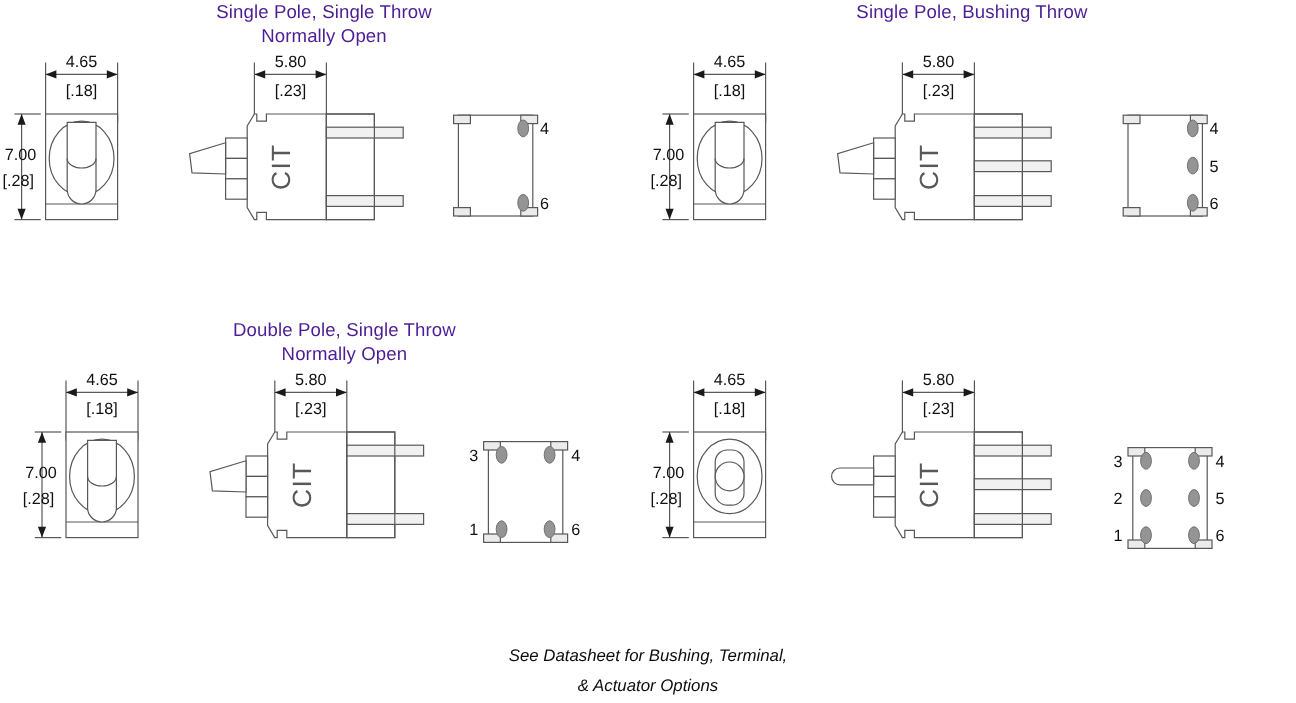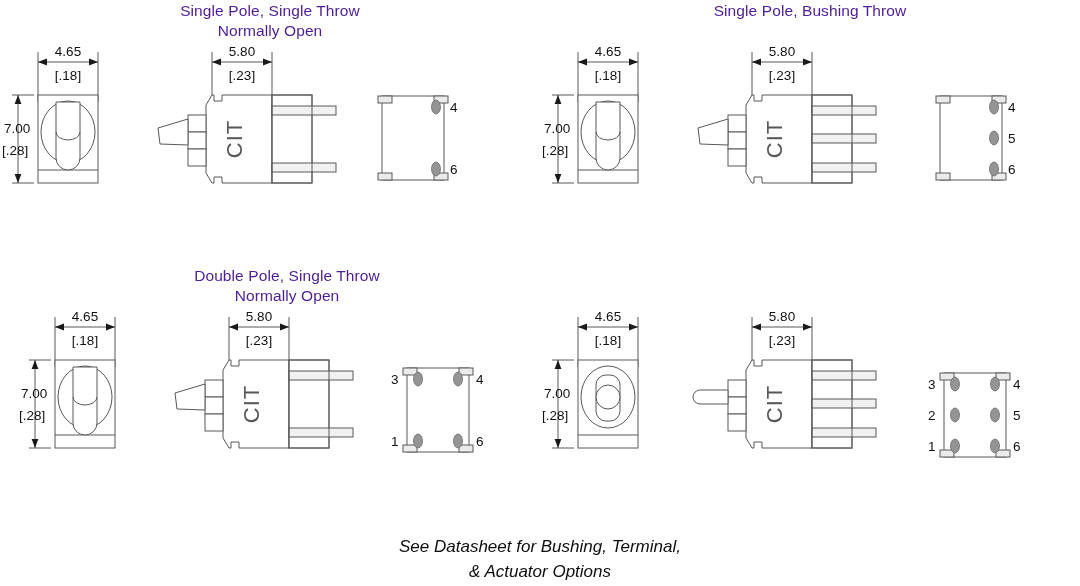--- a/index.html
+++ b/index.html
@@ -52,21 +52,21 @@
   }
   svg { display: block; overflow: visible; }
 
   .caption {
     position: absolute;
     left: 0;
     top: 534px;
     width: 1080px;
     text-align: center;
     font-style: italic;
-    font-size: 17px;
+    font-size: 14px;
     line-height: 25px;
     color: #0d0d0d;
     white-space: pre-line;
   }
 </style>
 </head>
 <body>
 
 <div class="sheet">
 

